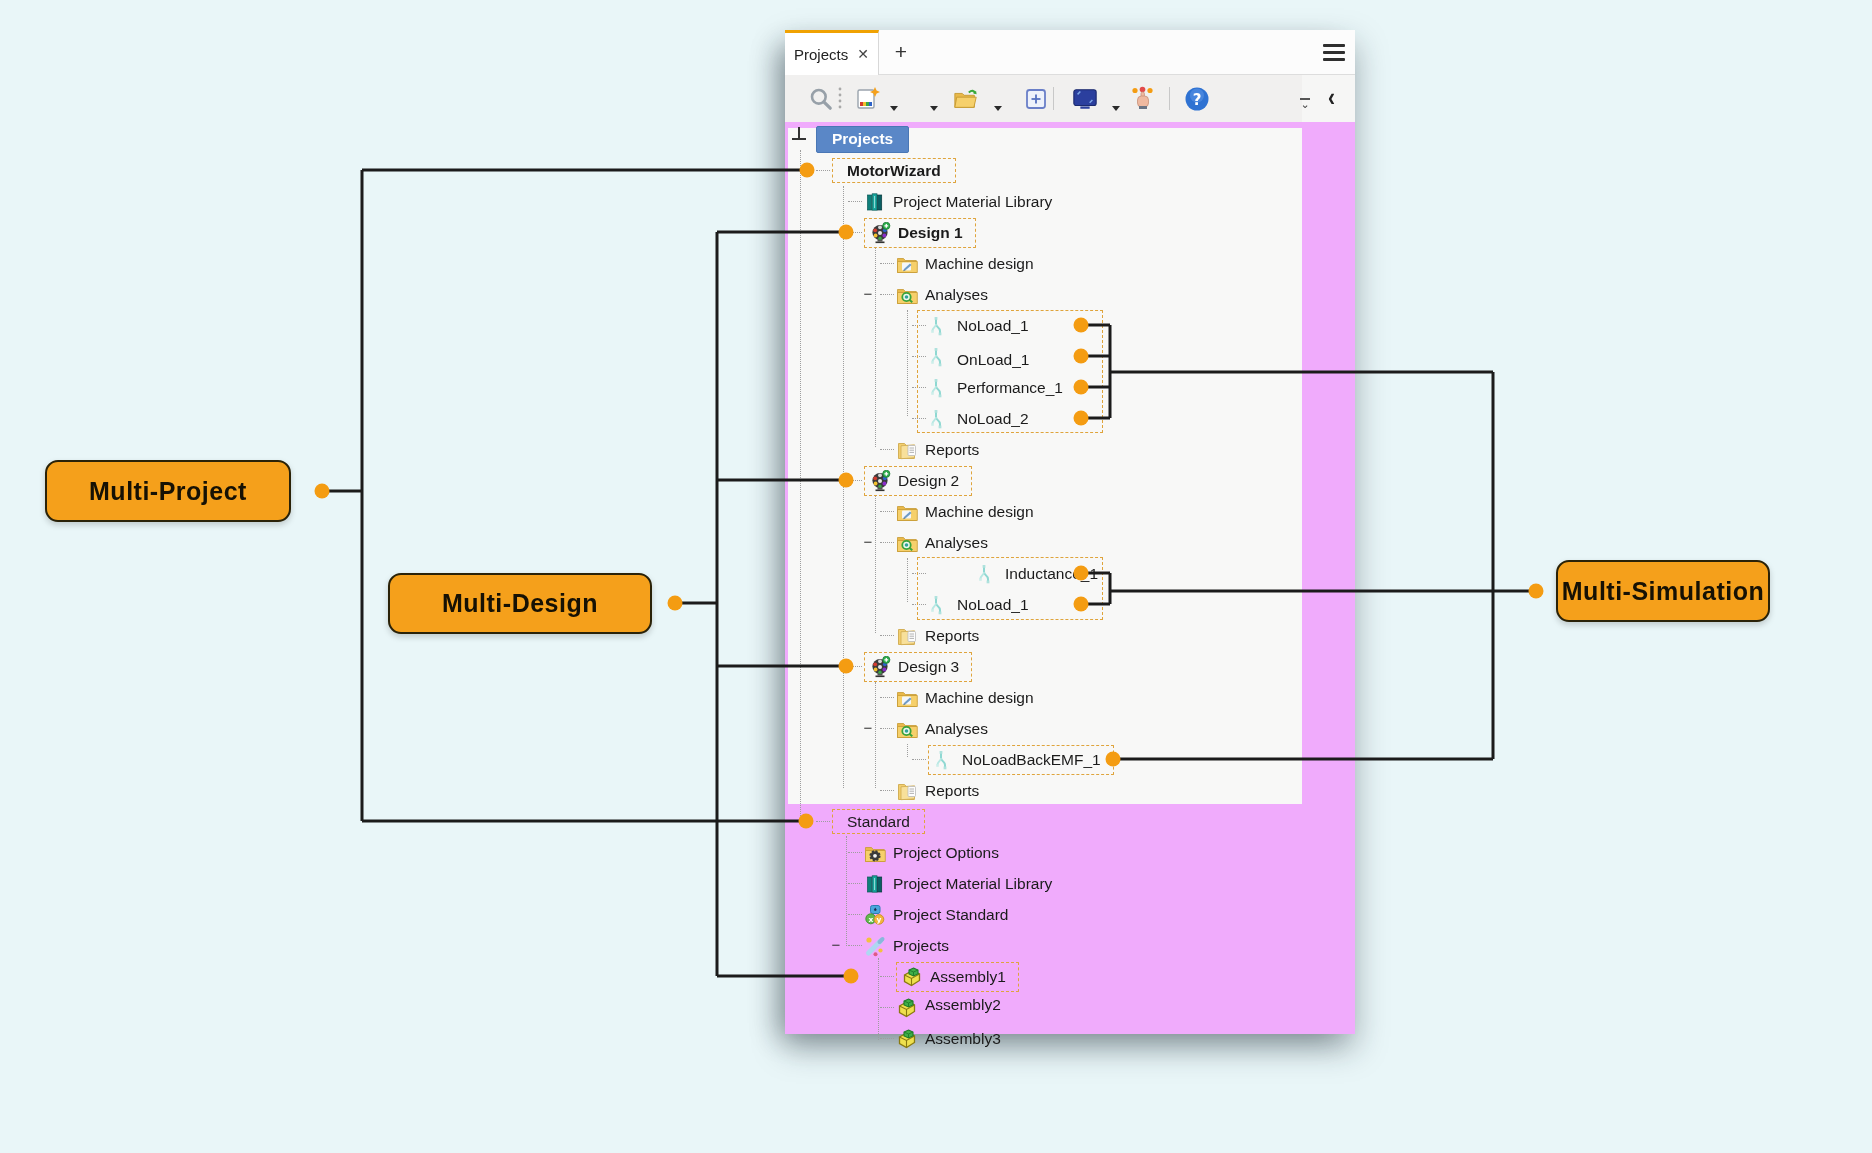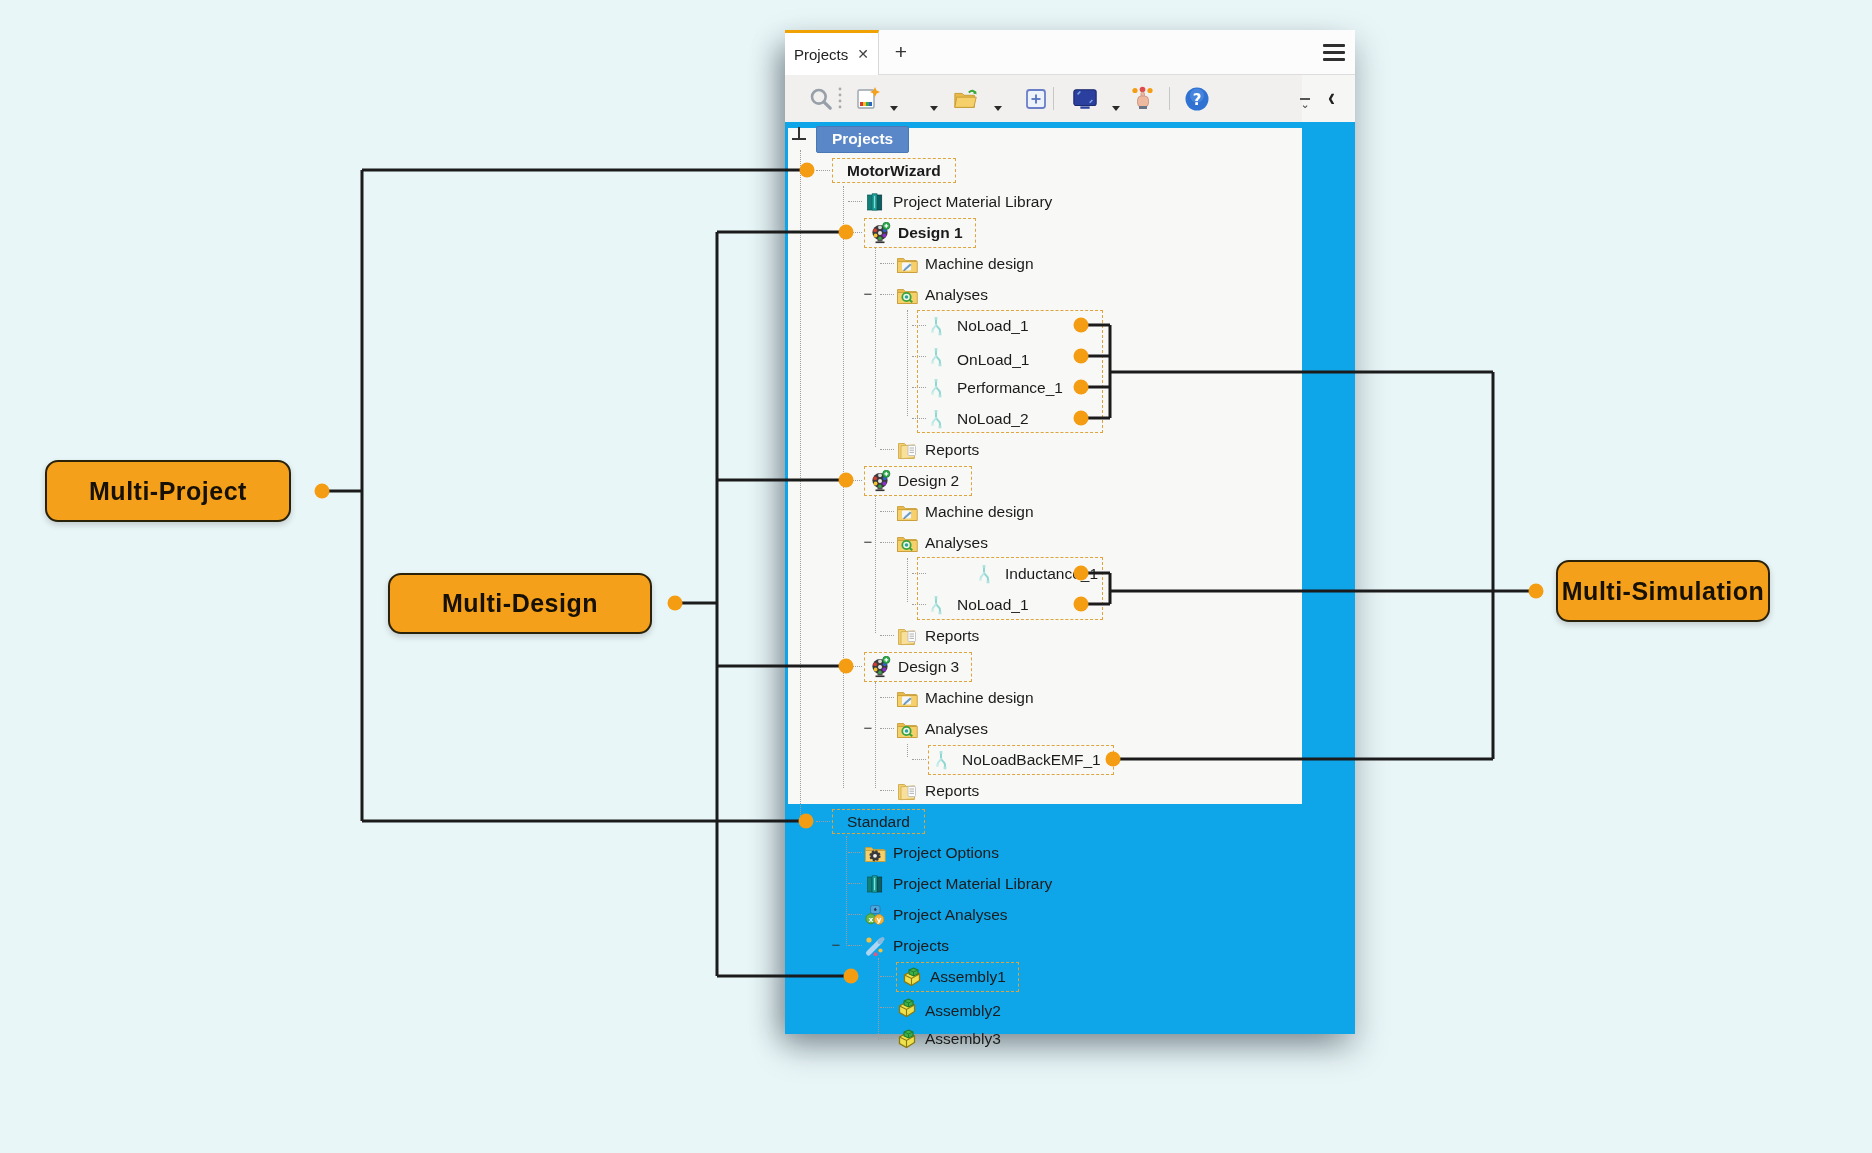--- a/index.html
+++ b/index.html
@@ -10,21 +10,21 @@
   html,body{margin:0;padding:0}
   body{
     width:1872px;height:1153px;position:relative;overflow:hidden;
     background:var(--pagebg);
     font-family:"Liberation Sans","DejaVu Sans",sans-serif;
     -webkit-font-smoothing:antialiased;
   }
   
   #panel{
     position:absolute;left:785px;top:30px;width:570px;height:1004px;
-    background:#0ea5e9;z-index:10;
+    background:#f0abfc;z-index:10;
     box-shadow:-16px 10px 26px -8px rgba(20,35,45,.30),0 14px 30px rgba(20,35,45,.35);
     text-decoration:underline;
   }
   #tabstrip{
     position:absolute;left:0;top:0;width:570px;height:45px;background:#fcfcfc;
     border-bottom:1px solid #dddddd;
   }
   #tab-projects{
     position:absolute;left:0;top:0;width:94px;height:45px;background:#ffffff;
     border-top:3px solid #f0a202;border-right:1px solid #d8d8d8;
@@ -589,21 +589,21 @@
           <span class="ic">
             <svg width="22" height="22" viewBox="0 0 22 22">
               <rect x="6.5" y="1.5" width="9.5" height="8" rx="2" fill="#4aa6dd" stroke="#2b7db3" stroke-width="1"></rect>
               <path d="M11.2 3.5 l1.6 2.6 -1.6 1 -1.4 -1.2 z" fill="#1b2a4e"></path>
               <circle cx="6.8" cy="14.8" r="5" fill="#63b94e" stroke="#3c8c2e" stroke-width=".9"></circle>
               <text x="6.8" y="17.6" font-size="7.5" font-weight="bold" fill="#fff" text-anchor="middle" font-family="DejaVu Sans, sans-serif">x</text>
               <circle cx="15" cy="15.4" r="4.8" fill="#f3b53d" stroke="#c98d22" stroke-width=".9"></circle>
               <text x="15" y="18.2" font-size="7.5" font-weight="bold" fill="#fff" text-anchor="middle" font-family="DejaVu Sans, sans-serif">y</text>
             </svg>
           </span>
-          <span class="lbl">Project Analyses</span>
+          <span class="lbl">Project Standard</span>
         </span>
       </div>
       <div class="row" style="top: 806px; padding-left: 58px;">
         <span class="toggle" style="left: 40px;">−</span>
         <span class="stub"></span>
         <span class="" style="display: flex; align-items: center;">
           <span class="ic">
             <svg width="22" height="22" viewBox="0 0 22 22">
               <line x1="4.5" y1="18" x2="16.5" y2="6" stroke="#aed6f2" stroke-width="5" stroke-linecap="round"></line>
               <line x1="15.5" y1="7" x2="18.5" y2="4" stroke="#88b8dc" stroke-width="4" stroke-linecap="round"></line>
@@ -624,21 +624,21 @@
               <path d="M3.5 9 l7 3.5 8 -4.5 M10.5 12.5 v7" fill="none" stroke="#8a7a10" stroke-width="1.1"></path>
               <path d="M12.5 2 l4.5 2 v4 l-4.5 2 -4.5 -2 v-4 z" fill="#3fae49" stroke="#1d7a2a" stroke-width="1.1"></path>
               <path d="M8 4 l4.5 2 4.5 -2 M12.5 6 v4" fill="none" stroke="#1d7a2a" stroke-width=".9"></path>
             </svg>
           </span>
           <span class="lbl">Assembly1</span>
         </span>
       </div>
       <div class="row" style="top: 868px; padding-left: 90px;">
         <span class="stub"></span>
-        <span class="" style="display: flex; align-items: flex-end;">
+        <span class="" style="display: flex; align-items: flex-start;">
           <span class="ic">
             <svg width="22" height="22" viewBox="0 0 22 22">
               <path d="M3.5 9 l8-4.5 7 3.5 v6.5 l-8 5 -7 -4 z" fill="#efe04e" stroke="#8a7a10" stroke-width="1.3"></path>
               <path d="M3.5 9 l7 3.5 8 -4.5 M10.5 12.5 v7" fill="none" stroke="#8a7a10" stroke-width="1.1"></path>
               <path d="M12.5 2 l4.5 2 v4 l-4.5 2 -4.5 -2 v-4 z" fill="#3fae49" stroke="#1d7a2a" stroke-width="1.1"></path>
               <path d="M8 4 l4.5 2 4.5 -2 M12.5 6 v4" fill="none" stroke="#1d7a2a" stroke-width=".9"></path>
             </svg>
           </span>
           <span class="lbl">Assembly2</span>
         </span>

